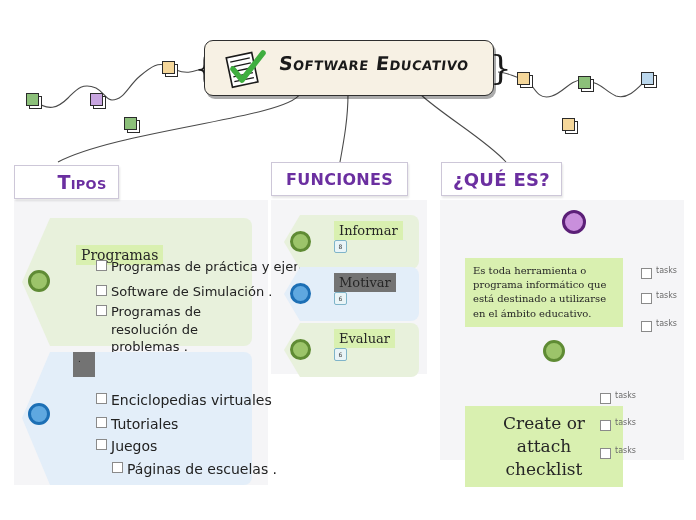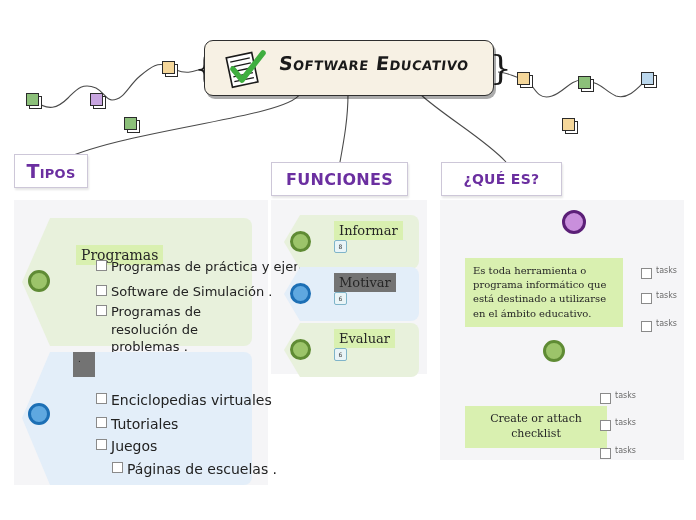--- a/index.html
+++ b/index.html
@@ -49,26 +49,26 @@
   
   .sec-head{
     position:absolute;background:#ffffff;border:1.4px solid #cdc7d8;
     display:flex;align-items:center;justify-content:center;
     box-shadow:1px 2px 2px rgba(0,0,0,.10);
   }
   .sec-head span{
     font-family:"DejaVu Sans",sans-serif;font-weight:700;
     color:#6b2fa0;letter-spacing:.3px;
   }
-  #head-tipos{left:14px;top:154px;width:72px;height:32px;}
+  #head-tipos{left:14px;top:165px;width:72px;height:32px;padding-left:31px;}
   #head-tipos span{font-size:19px;font-variant:small-caps;}
   #head-func{left:271px;top:162px;width:135px;height:32px;}
   #head-func span{font-size:16px;}
   #head-que{left:441px;top:162px;width:119px;height:32px;}
-  #head-que span{font-size:14px;}
+  #head-que span{font-size:18px;}
 
   
   .circ{position:absolute;border-radius:50%;box-sizing:border-box;}
   .circ.green{background:#9cc46a;border:3px solid #5f8b34;}
   .circ.blue{background:#5fa8e0;border:3px solid #1c6fb5;}
   .circ.purple{background:#c98fdc;border:3px solid #5b1f77;}
 
   
   .ntitle{
     position:absolute;font-family:"DejaVu Serif",serif;
@@ -95,22 +95,22 @@
     font-family:"DejaVu Sans",sans-serif;font-size:6px;color:#3a3a3a;
   }
 
   
   .defbox{
     position:absolute;background:#d9f0b0;padding:6px 8px;
     font-family:"DejaVu Serif",serif;font-size:10px;color:#262626;
     line-height:1.42;width:142px;
   }
   .ckbox-title{
-    position:absolute;background:#d9f0b0;padding:6px 16px;
-    font-family:"DejaVu Serif",serif;font-size:11px;color:#262626;
+    position:absolute;background:#d9f0b0;padding:6px 24px;
+    font-family:"DejaVu Serif",serif;font-size:17px;color:#262626;
     line-height:1.35;width:110px;text-align:center;
   }
 </style>
 </head>
 <body>
 
 <div class="canvas">
 
   <svg class="wires" viewBox="0 0 696 520">
     <g fill="none" stroke="#4a4a4a" stroke-width="1.1">

